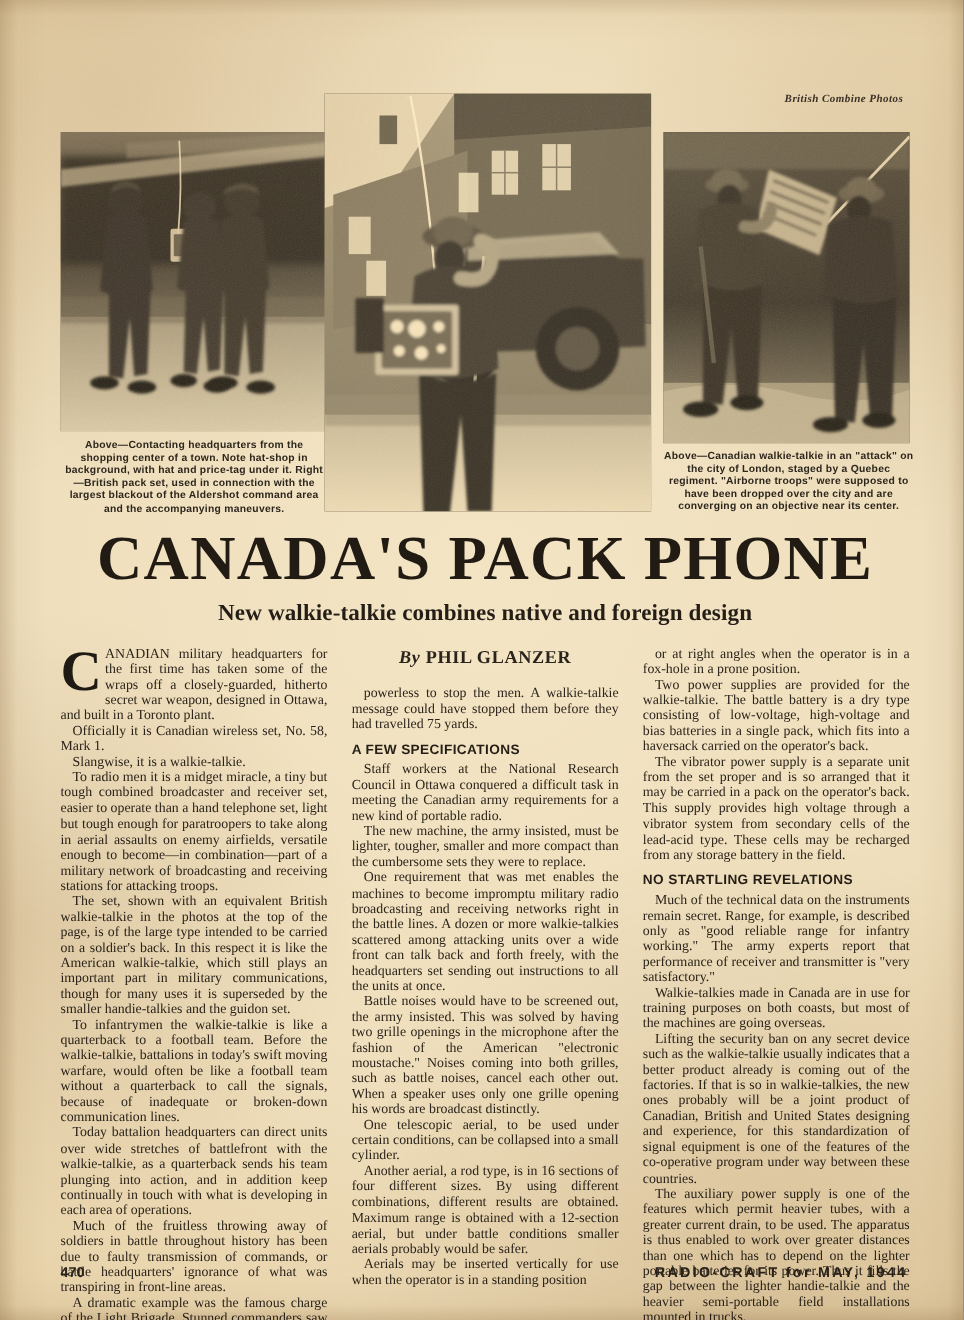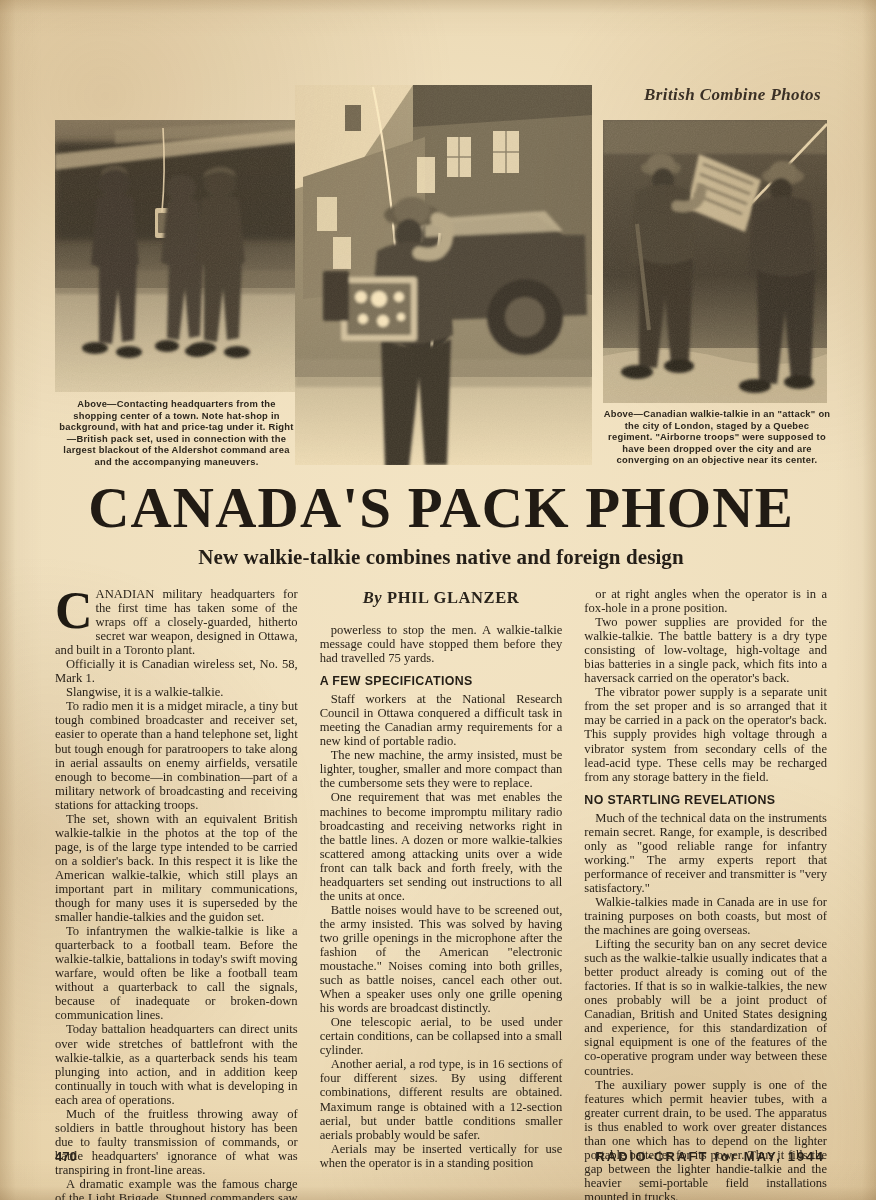--- a/index.html
+++ b/index.html
@@ -48,21 +48,21 @@
     position: relative;
     height: 410px;
   }
   .credit {
     position: absolute;
     right: 6px;
     top: 27px;
     font-family: "Liberation Serif", serif;
     font-style: italic;
     font-weight: bold;
-    font-size: 17px;
+    font-size: 10px;
     letter-spacing: 0.4px;
     color: #3a3026;
     z-index: 5;
     margin-left: 10px;
   }
 
   .photo {
     position: absolute;
     overflow: hidden;
     background: #8e8470;

